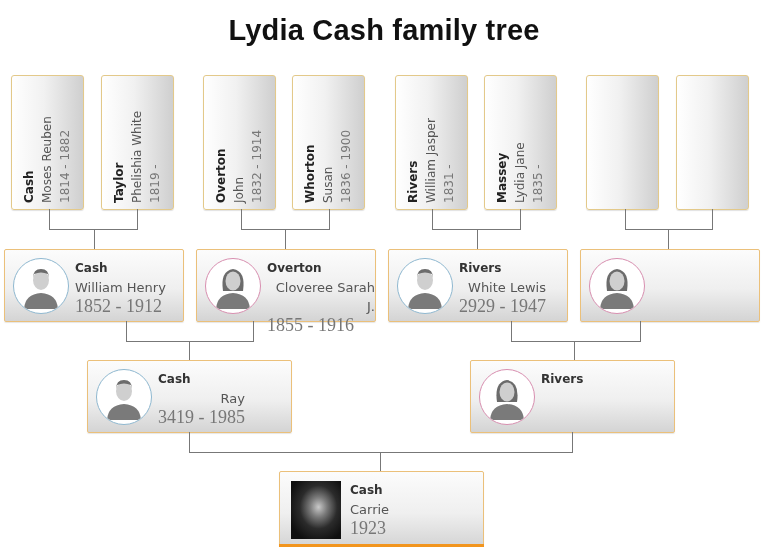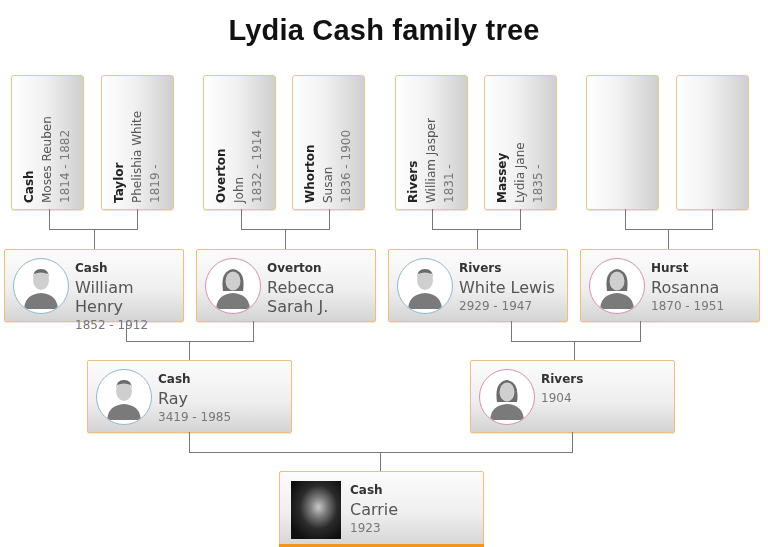--- a/index.html
+++ b/index.html
@@ -12,22 +12,22 @@
   .vsurname { font-weight:bold; color:#222; }
   .vgiven { color:#555; }
   .vdates { color:#777; }
   .hbox { position:absolute; border:1px solid #ebc07a; border-radius:2px;
           background:linear-gradient(to bottom, #fcfcfc 0%, #efefef 55%, #d4d4d4 100%); box-shadow:0 1px 1px rgba(0,0,0,0.1); }
   .avatar { position:absolute; left:8px; top:8px; width:54px; height:54px; border-radius:50%; background:#ffffff; border:1.5px solid #8fb8d0; overflow:hidden; }
   .avatar.female { border-color:#d88fb0; }
   .avatar svg { position:absolute; left:0; top:0; }
   .htext { position:absolute; left:70px; top:9px; }
   .hsurname { font-size:12px; font-weight:bold; color:#333; line-height:19px; }
-  .hgiven { font-size:16px; color:#555; line-height:19px; }
-  .hdates { font-size:12px; color:#777; line-height:19px; }
+  .hgiven { font-size:13px; color:#555; line-height:19px;text-align:right; }
+  .hdates { font-size:18px; color:#777; line-height:19px;font-family:Liberation Serif, serif; }
   .line { position:absolute; background:#777777; }
   .photo { position:absolute; left:11px; top:9px; width:50px; height:58px; background:radial-gradient(ellipse at 55% 45%, #c9c9c9 0%, #7a7a7a 22%, #2b2b2b 48%, #0f0f0f 80%); }
   .orange-bar { position:absolute; left:-1px; right:-1px; bottom:-1px; height:4px; background:#f2951e; }
 </style>
 </head>
 <body>
 
 <div class="title">Lydia Cash family tree</div>
 
 <div class="vbox" style="left:11px;">
@@ -124,21 +124,22 @@
 <div class="hbox" style="left:196px; top:249px; width:178px; height:71px;">
   <div class="avatar female">
     <svg width="54" height="54" viewBox="0 0 54 54">
         <path d="M17 32 Q14 12 27 10 Q40 12 37 32 Z" fill="#6b6b6b"></path>
         <ellipse cx="27" cy="22" rx="7.5" ry="9.5" fill="#cfcfcf"></ellipse>
         <path d="M10 50 Q11 35 27 34 Q43 35 44 50 Z" fill="#7a7a7a"></path>
       </svg>
   </div>
   <div class="htext">
     <div class="hsurname">Overton</div>
-    <div class="hgiven">Rebecca Sarah J.</div>
+    <div class="hgiven">Cloveree Sarah J.</div>
+    <div class="hdates">1855 - 1916</div>
   </div>
 </div>
 <div class="hbox" style="left:388px; top:249px; width:178px; height:71px;">
   <div class="avatar">
     <svg width="54" height="54" viewBox="0 0 54 54">
         <ellipse cx="27" cy="21" rx="8" ry="10" fill="#cfcfcf"></ellipse>
         <path d="M19 19 Q19 10 27 10 Q35 10 35 19 L34 15 Q27 12 20 15 Z" fill="#6b6b6b"></path>
         <path d="M10 50 Q11 35 27 34 Q43 35 44 50 Z" fill="#7a7a7a"></path>
       </svg>
   </div>
@@ -148,25 +149,20 @@
     <div class="hdates">2929 - 1947</div>
   </div>
 </div>
 <div class="hbox" style="left:580px; top:249px; width:178px; height:71px;">
   <div class="avatar female">
     <svg width="54" height="54" viewBox="0 0 54 54">
         <path d="M17 32 Q14 12 27 10 Q40 12 37 32 Z" fill="#6b6b6b"></path>
         <ellipse cx="27" cy="22" rx="7.5" ry="9.5" fill="#cfcfcf"></ellipse>
         <path d="M10 50 Q11 35 27 34 Q43 35 44 50 Z" fill="#7a7a7a"></path>
       </svg>
-  </div>
-  <div class="htext">
-    <div class="hsurname">Hurst</div>
-    <div class="hgiven">Rosanna</div>
-    <div class="hdates">1870 - 1951</div>
   </div>
 </div>
 
 <div class="line" style="left:126px; top:321px; width:1px; height:20px;"></div>
 <div class="line" style="left:253px; top:321px; width:1px; height:20px;"></div>
 <div class="line" style="left:126px; top:341px; width:128px; height:1px;"></div>
 <div class="line" style="left:189px; top:341px; width:1px; height:19px;"></div>
 
 <div class="line" style="left:511px; top:321px; width:1px; height:20px;"></div>
 <div class="line" style="left:640px; top:321px; width:1px; height:20px;"></div>
@@ -190,21 +186,20 @@
 <div class="hbox" style="left:470px; top:360px; width:203px; height:71px;">
   <div class="avatar female">
     <svg width="54" height="54" viewBox="0 0 54 54">
         <path d="M17 32 Q14 12 27 10 Q40 12 37 32 Z" fill="#6b6b6b"></path>
         <ellipse cx="27" cy="22" rx="7.5" ry="9.5" fill="#cfcfcf"></ellipse>
         <path d="M10 50 Q11 35 27 34 Q43 35 44 50 Z" fill="#7a7a7a"></path>
       </svg>
   </div>
   <div class="htext">
     <div class="hsurname">Rivers</div>
-    <div class="hdates">1904</div>
   </div>
 </div>
 
 <div class="line" style="left:189px; top:432px; width:1px; height:20px;"></div>
 <div class="line" style="left:572px; top:432px; width:1px; height:20px;"></div>
 <div class="line" style="left:189px; top:452px; width:384px; height:1px;"></div>
 <div class="line" style="left:380px; top:452px; width:1px; height:19px;"></div>
 
 <div class="hbox" style="left:279px; top:471px; width:203px; height:75px;">
   <div class="photo"></div>

